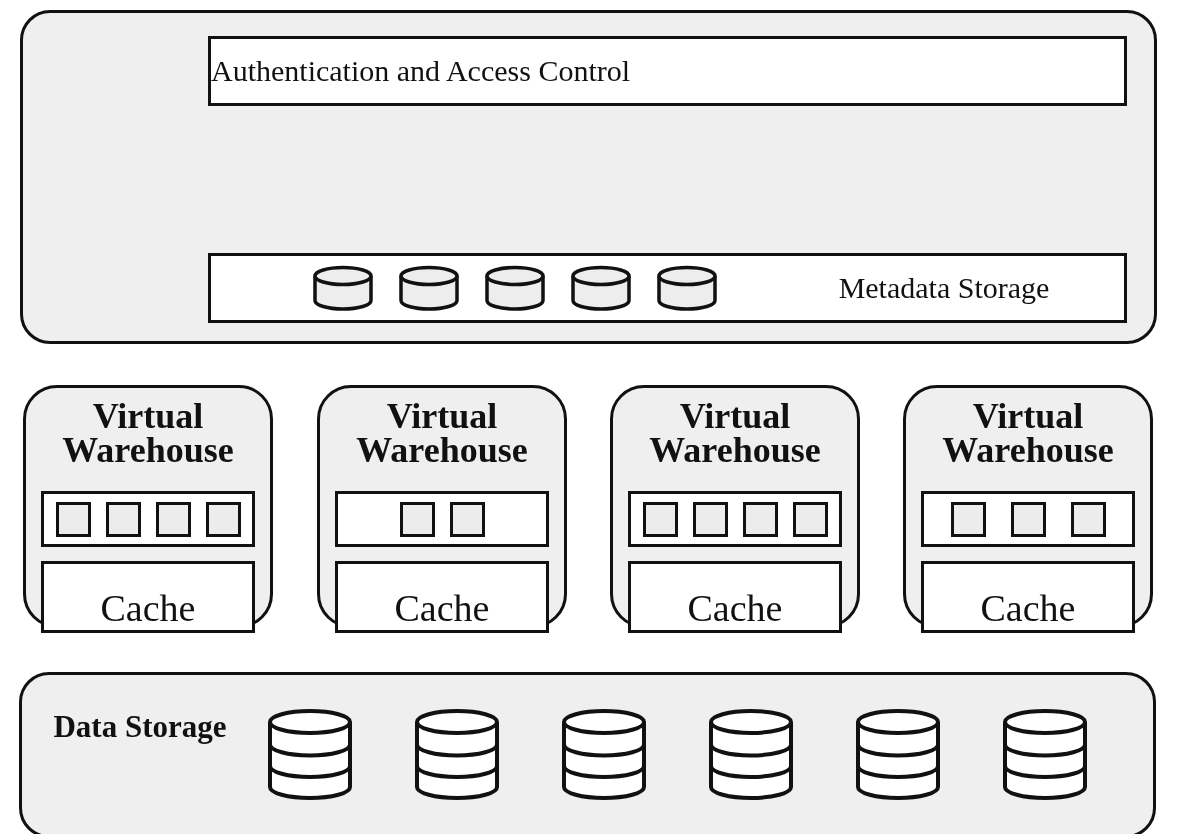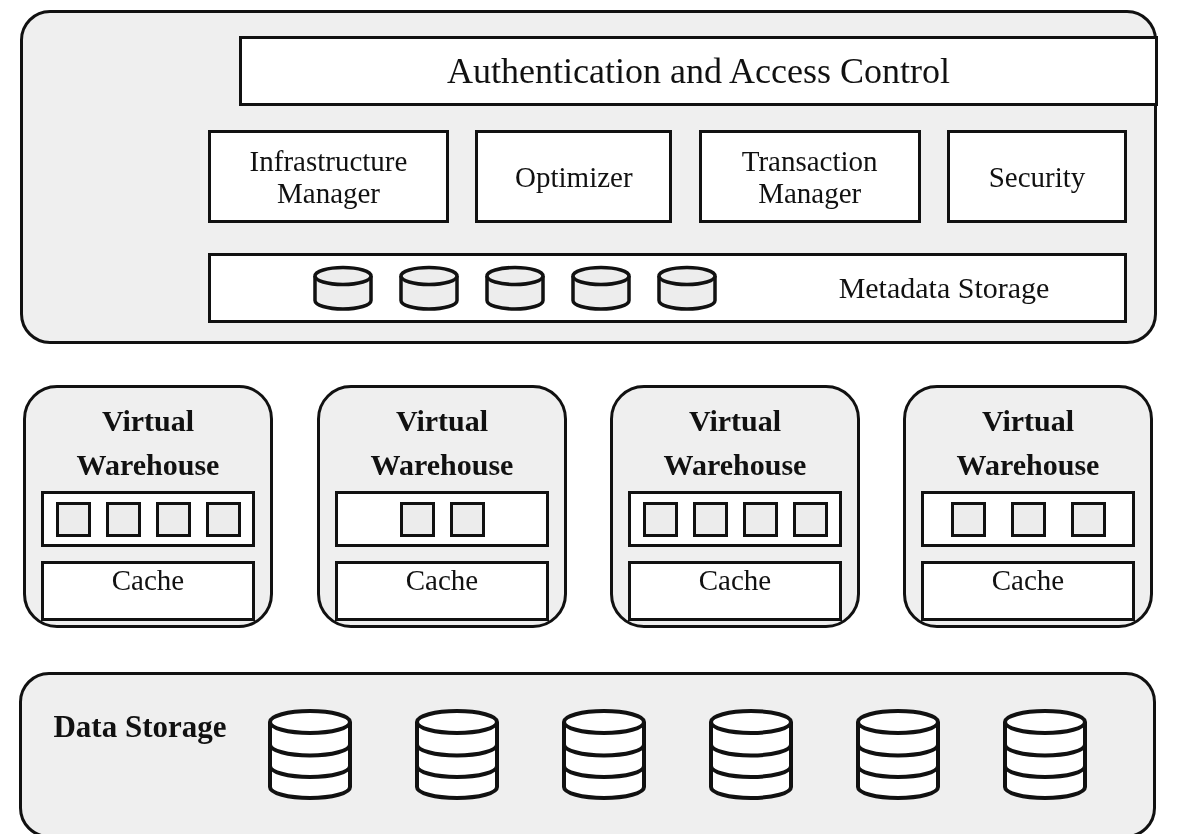--- a/index.html
+++ b/index.html
@@ -20,21 +20,21 @@
   #cloud-services{left:20px;top:10px;width:1137px;height:334px;}
   #data-storage{left:19px;top:672px;width:1137px;height:166px;}
 
   .section-label{position:absolute;font-weight:bold;font-size:31px;line-height:36px;text-align:center;}
   #cloud-services .section-label{left:14px;top:126px;width:168px;}
   #data-storage .section-label{left:26px;top:34px;width:184px;}
 
   .white-box{background:var(--box-bg);border:3px solid var(--line);}
 
   #auth-box{position:absolute;left:185px;top:23px;width:919px;height:70px;
-    display:flex;align-items:center;justify-content:center;font-size:36px;margin-left:31px;}
+    display:flex;align-items:center;font-size:30px;}
 
   #service-row{position:absolute;left:185px;top:117px;width:919px;height:93px;
     display:flex;justify-content:space-between;}
   .service-box{display:flex;align-items:center;justify-content:center;
     text-align:center;font-size:29px;line-height:32px;height:93px;}
   .service-box.w0{width:241px;}
   .service-box.w1{width:197px;}
   .service-box.w2{width:222px;}
   .service-box.w3{width:180px;}
 
@@ -43,28 +43,28 @@
   #metadata-cyls{display:flex;gap:24px;margin-left:84px;align-items:center;}
   #metadata-label{flex:1;text-align:center;font-size:30px;padding-left:46px;}
 
   
   .warehouse{position:absolute;top:385px;width:250px;height:243px;
     background:var(--panel-bg);border:3.5px solid var(--line);border-radius:34px;}
   .warehouse.p0{left:23px;}
   .warehouse.p1{left:317px;}
   .warehouse.p2{left:610px;}
   .warehouse.p3{left:903px;}
-  .wh-title{margin-top:11px;text-align:center;font-weight:bold;font-size:30px;line-height:44px;
+  .wh-title{margin-top:11px;text-align:center;font-weight:bold;font-size:36px;line-height:34px;
     width:190px;margin-left:auto;margin-right:auto;}
   .node-box{position:absolute;left:15px;right:15px;top:103px;height:56px;
     display:flex;align-items:center;justify-content:center;gap:15px;}
   .warehouse.p3 .node-box{gap:25px;}
   .node-square{width:35px;height:35px;border:3.5px solid var(--line);background:var(--node-fill);flex:0 0 auto;}
-  .cache-box{position:absolute;left:15px;right:15px;top:173px;height:60px;
-    display:flex;align-items:flex-start;justify-content:center;font-size:29px;}
+  .cache-box{position:absolute;left:15px;right:15px;top:173px;height:72px;
+    display:flex;align-items:flex-end;justify-content:center;font-size:38px;}
 
   
   #storage-cyls{position:absolute;left:245px;right:65px;top:0;height:100%;
     display:flex;align-items:center;justify-content:space-between;}
 
   svg.cyl-small .body{fill:var(--cyl-small-fill);stroke:var(--line);stroke-width:3.5;}
   svg.cyl-small .top{fill:var(--cyl-small-fill);stroke:var(--line);stroke-width:3.5;}
   svg.cyl-stack .body{fill:var(--cyl-stack-fill);stroke:var(--line);stroke-width:4;}
   svg.cyl-stack .top{fill:var(--cyl-stack-fill);stroke:var(--line);stroke-width:4;}
   svg.cyl-stack .disc{fill:none;stroke:var(--line);stroke-width:4;}
@@ -73,34 +73,20 @@
 <body>
 
 <div class="canvas">
 
   <div class="panel" id="cloud-services">
 
     <div class="white-box" id="auth-box">
       <span>Authentication and Access Control</span>
     </div>
 
-    <div id="service-row">
-      <div class="white-box service-box w0">
-        <span>Infrastructure Manager</span>
-      </div>
-      <div class="white-box service-box w1">
-        <span>Optimizer</span>
-      </div>
-      <div class="white-box service-box w2">
-        <span>Transaction Manager</span>
-      </div>
-      <div class="white-box service-box w3">
-        <span>Security</span>
-      </div>
-    </div>
 
     <div class="white-box" id="metadata-box">
       <div id="metadata-cyls">
   <svg class="cyl-small" width="62" height="48" viewBox="0 0 62 48">
     <path class="body" d="M3 12 v24.5 a28 8.5 0 0 0 56 0 V12"></path>
     <ellipse class="top" cx="31" cy="12" rx="28" ry="8.5"></ellipse>
   </svg>
 
   <svg class="cyl-small" width="62" height="48" viewBox="0 0 62 48">
     <path class="body" d="M3 12 v24.5 a28 8.5 0 0 0 56 0 V12"></path>

